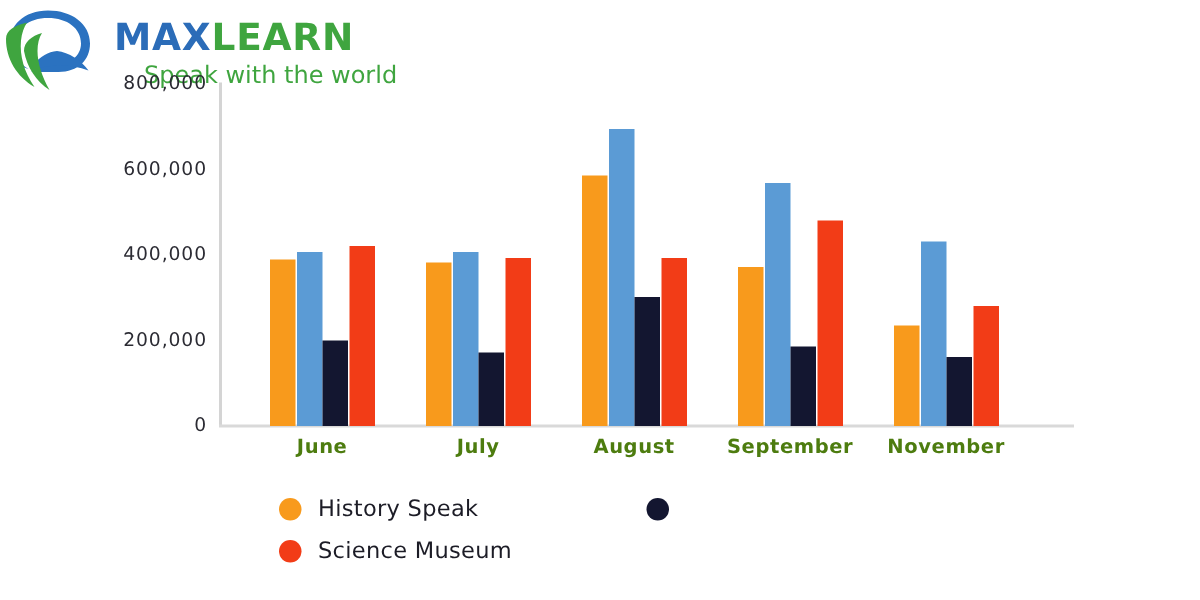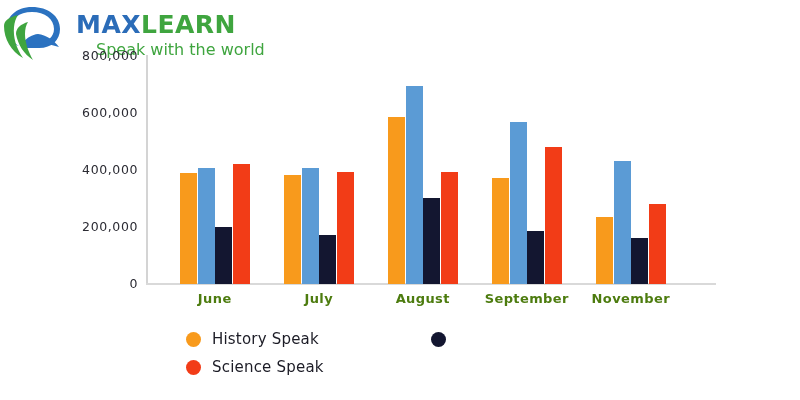--- a/index.html
+++ b/index.html
@@ -239,15 +239,15 @@
 <div id="legend">
     <div class="legend-item">
       <span class="legend-swatch" style="background: rgb(248, 154, 28);"></span>
       <span class="legend-label">History Speak</span>
     </div>
     <div class="legend-item">
       <span class="legend-swatch" style="background: rgb(19, 22, 48);"></span>
     </div>
     <div class="legend-item">
       <span class="legend-swatch" style="background: rgb(242, 60, 23);"></span>
-      <span class="legend-label">Science Speak</span>
+      <span class="legend-label">Science Museum</span>
     </div>
   </div>
 
 </body></html>

